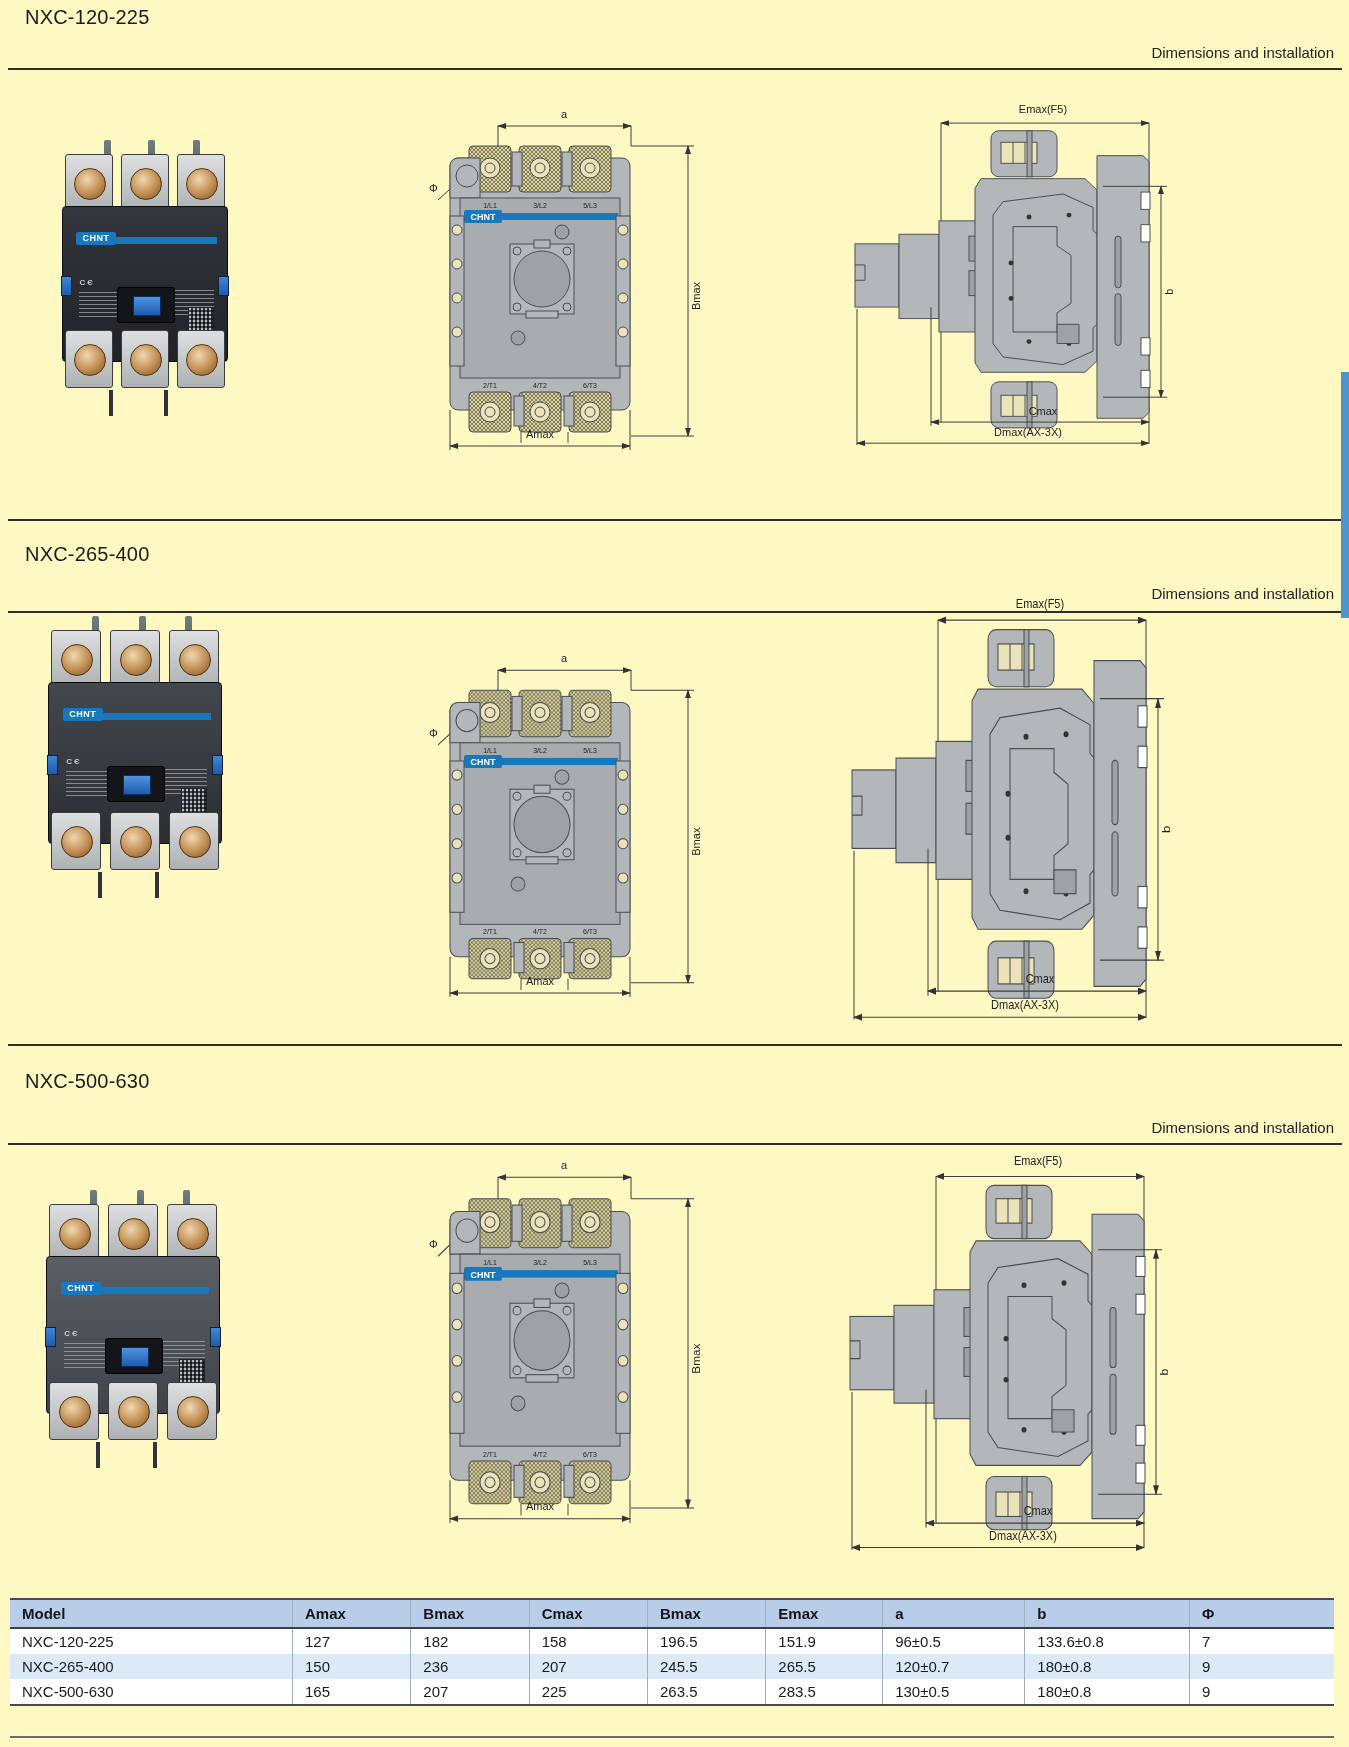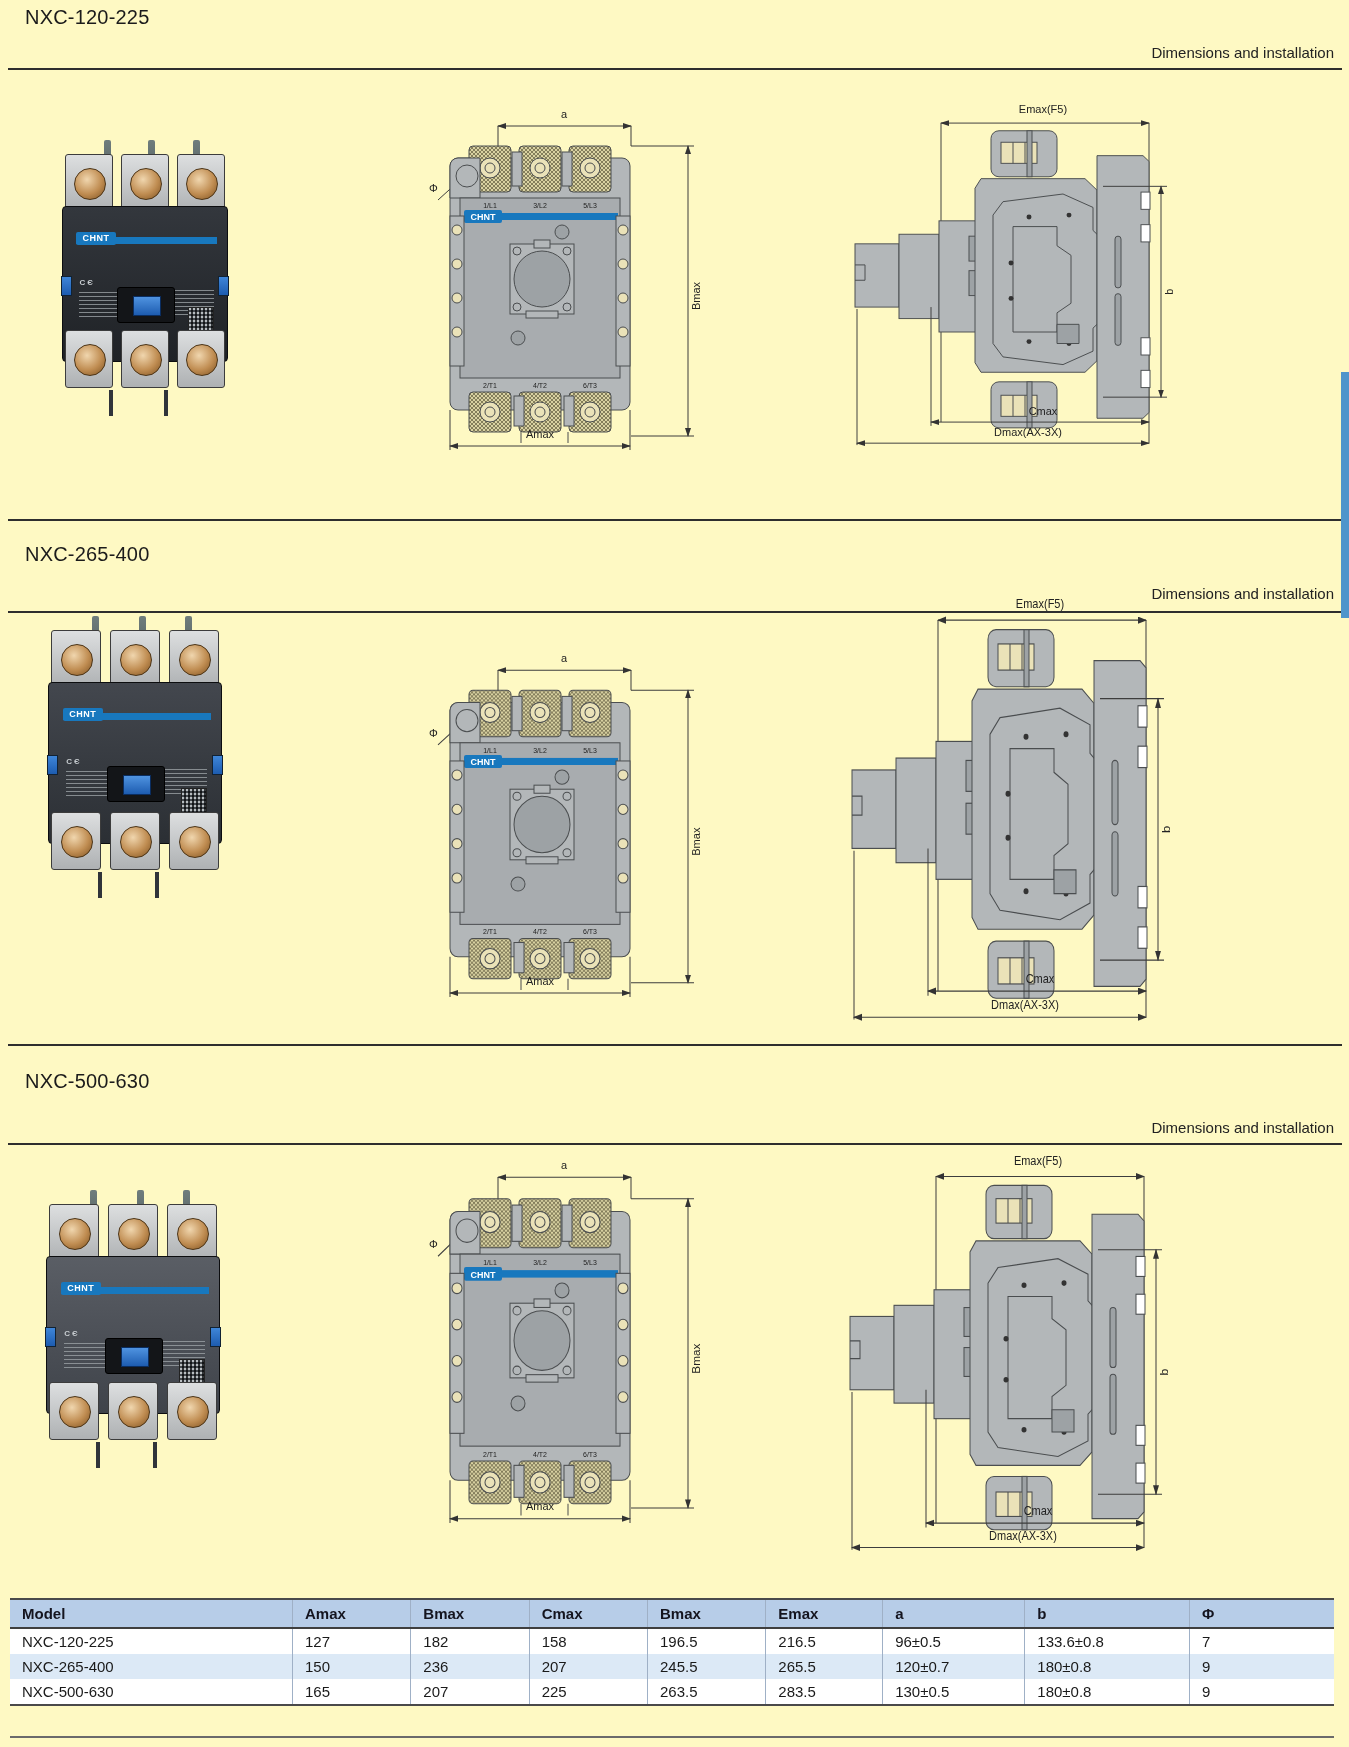--- a/index.html
+++ b/index.html
@@ -746,21 +746,21 @@
           <th>Φ</th>
         </tr>
       </thead>
     <tbody id="t-body">
         <tr>
           <td>NXC-120-225</td>
           <td>127</td>
           <td>182</td>
           <td>158</td>
           <td>196.5</td>
-          <td>216.5</td>
+          <td>151.9</td>
           <td>96±0.5</td>
           <td>133.6±0.8</td>
           <td>7</td>
         </tr>
         <tr>
           <td>NXC-265-400</td>
           <td>150</td>
           <td>236</td>
           <td>207</td>
           <td>245.5</td>

